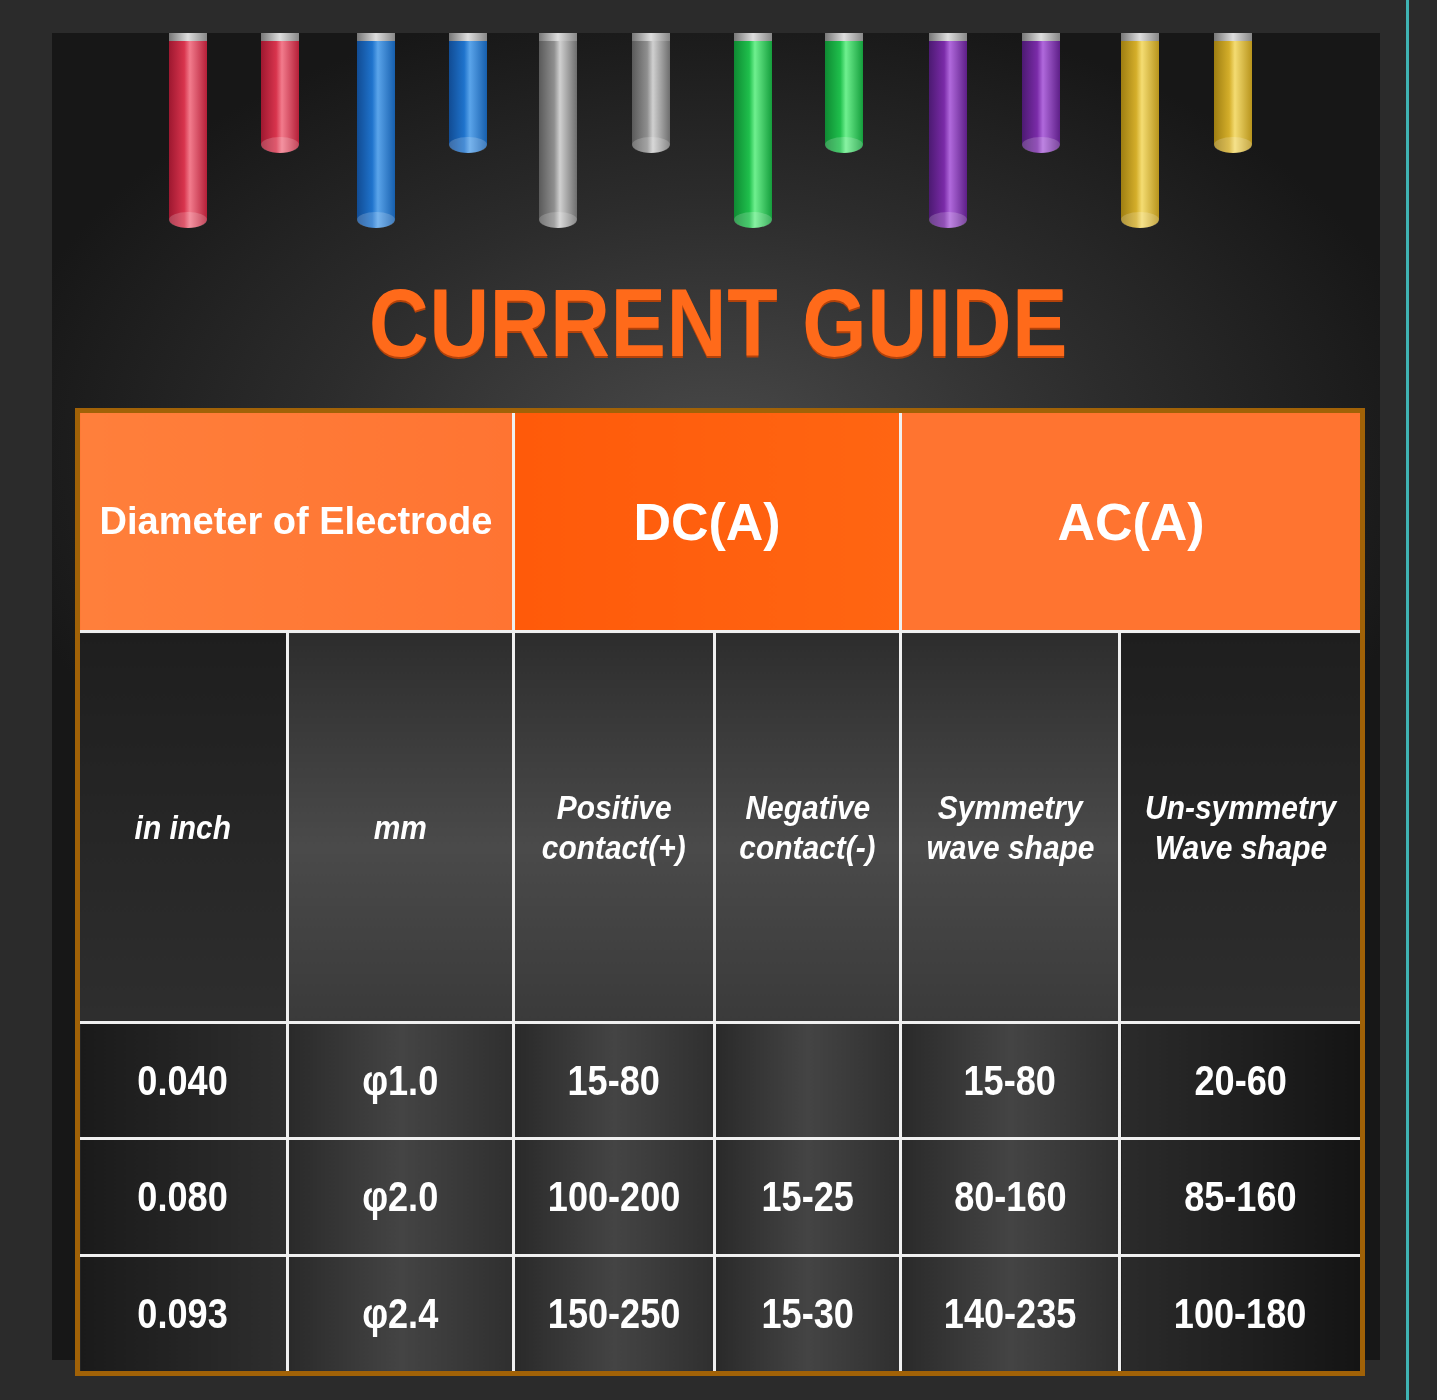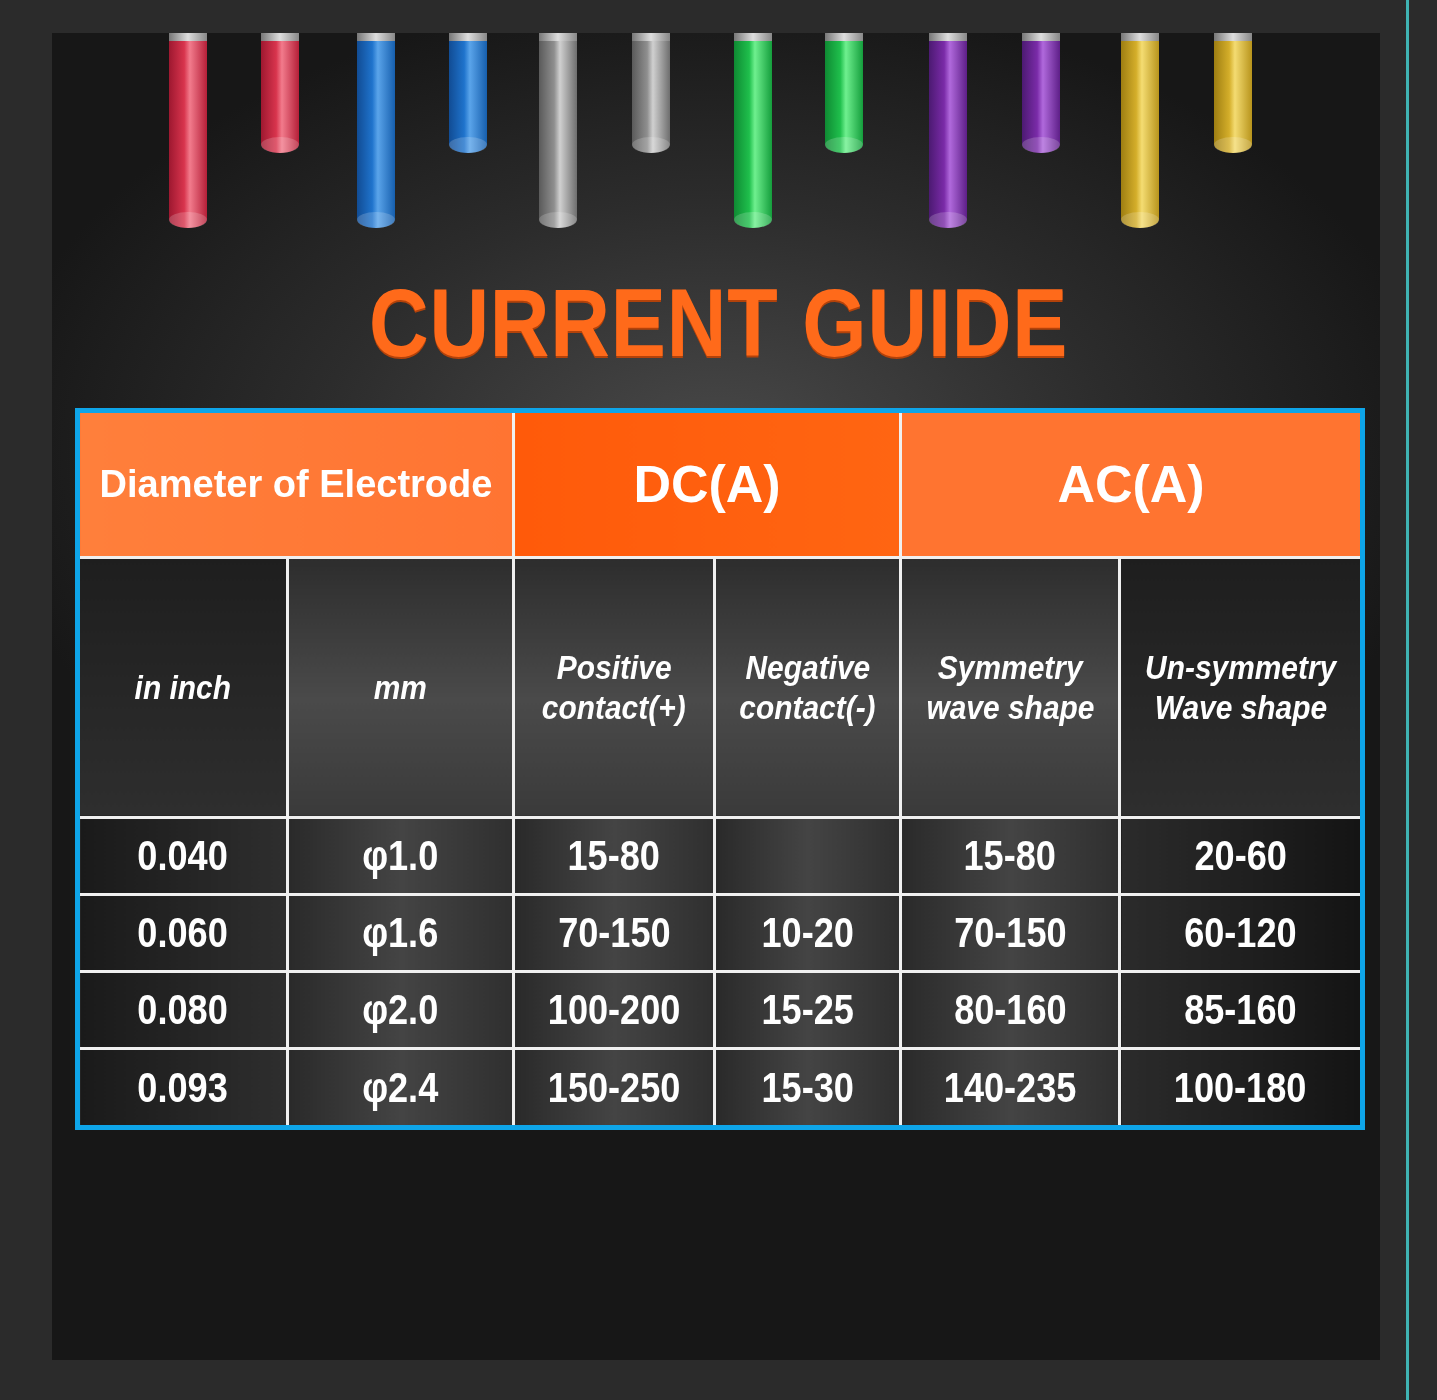--- a/index.html
+++ b/index.html
@@ -28,23 +28,23 @@
     border-radius:50%; background:rgba(255,255,255,0.18);
   }
   .title {
     position:absolute; left:0; width:1437px; top:268px; text-align:center;
     font-size:96px; font-weight:bold; letter-spacing:1px;
     color:#ff6a1a;
     transform:scaleX(0.86); transform-origin:50% 0;
     text-shadow:0 2px 0 #b3420a;
   }
   table.guide {
-    position:absolute; left:75px; top:408px; width:1290px; height:722px;
+    position:absolute; left:75px; top:408px; width:1290px; height:968px;
     border-collapse:collapse; table-layout:fixed;
-    border:5px solid #0ea5e9;
+    border:5px solid #a16207;
   }
   table.guide td, table.guide th {
     border:3px solid #f0f0f0; color:#fff; text-align:center; padding:0;
     font-weight:bold; overflow:hidden; white-space:nowrap;
   }
   .hdr th {
     height:112px; background:#ff7430; font-size:52px;
   }
   .hdr th.dc { background:linear-gradient(90deg,#ff5a0a,#ff6512); }
   .hdr th.diam { background:linear-gradient(90deg,#ff7f3b,#ff7432); font-size:38px; }
@@ -112,28 +112,20 @@
   </tr>
   <tr class="row">
     <td class="c0"><span>0.040</span></td>
     <td><span>φ1.0</span></td>
     <td><span>15-80</span></td>
     <td><span></span></td>
     <td><span>15-80</span></td>
     <td class="c5"><span>20-60</span></td>
   </tr>
   <tr class="row">
-    <td class="c0"><span>0.060</span></td>
-    <td><span>φ1.6</span></td>
-    <td><span>70-150</span></td>
-    <td><span>10-20</span></td>
-    <td><span>70-150</span></td>
-    <td class="c5"><span>60-120</span></td>
-  </tr>
-  <tr class="row">
     <td class="c0"><span>0.080</span></td>
     <td><span>φ2.0</span></td>
     <td><span>100-200</span></td>
     <td><span>15-25</span></td>
     <td><span>80-160</span></td>
     <td class="c5"><span>85-160</span></td>
   </tr>
   <tr class="row">
     <td class="c0"><span>0.093</span></td>
     <td><span>φ2.4</span></td>

